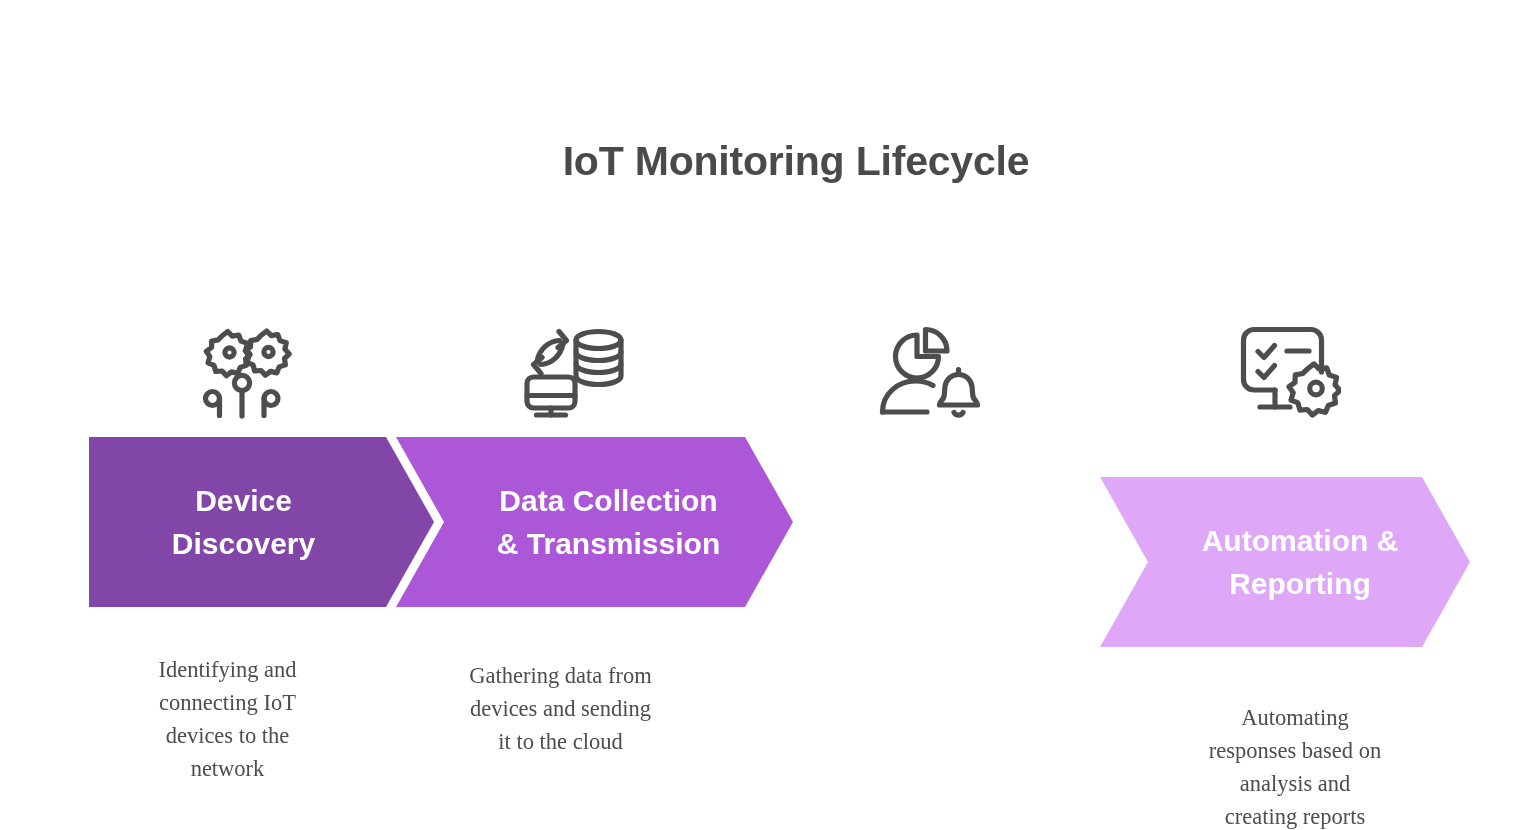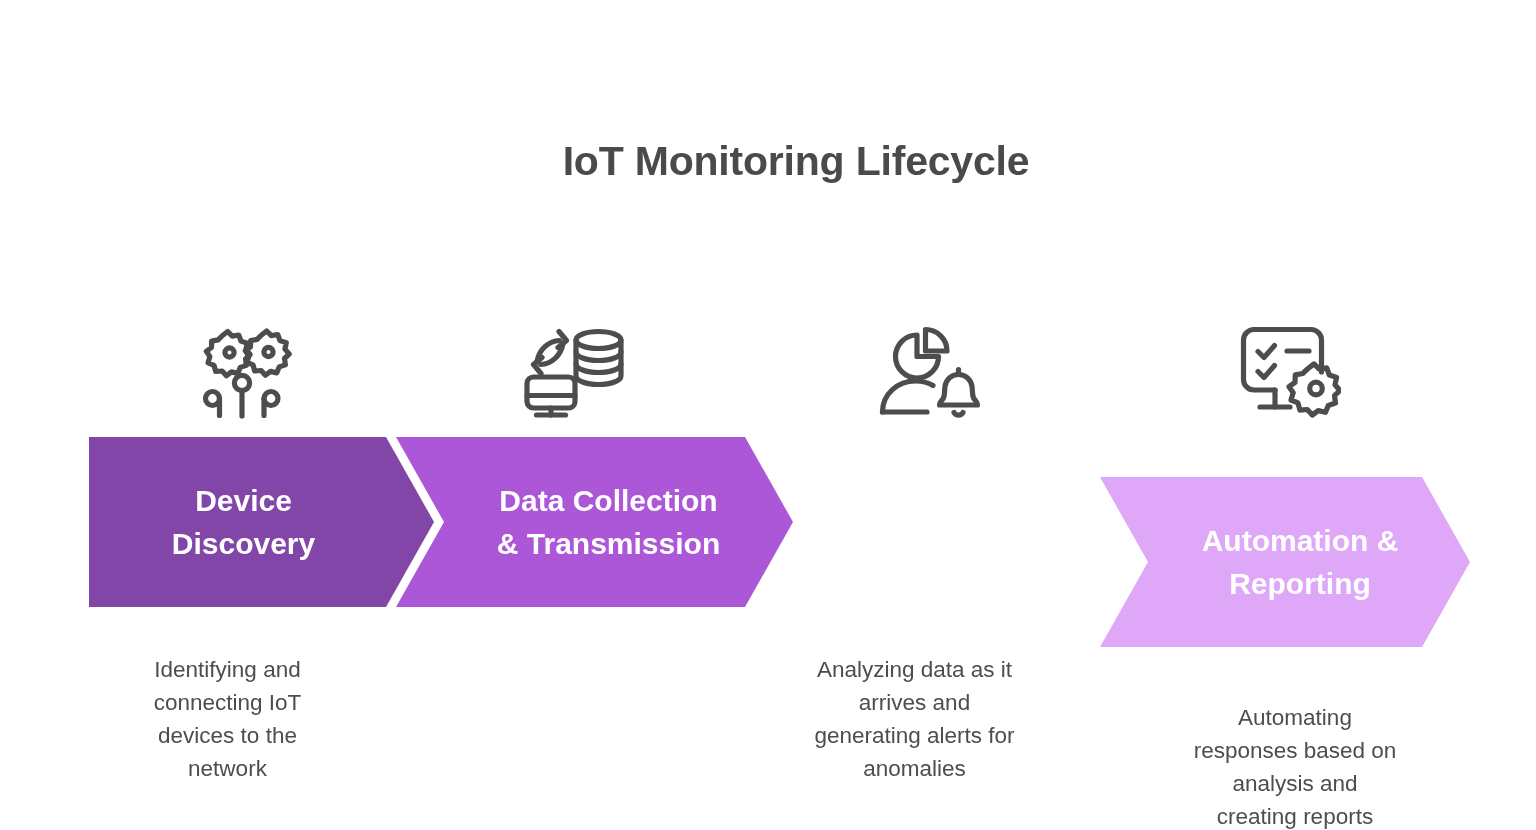--- a/index.html
+++ b/index.html
@@ -92,20 +92,21 @@
   
   .caption {
     position: absolute;
     left: 0;
     width: 100%;
     text-align: center;
     font-size: 22.5px;
     line-height: 1.47;
     color: #4d4d4d;
     white-space: pre-line;
+    font-family: Liberation Serif, serif;
   }
 </style>
 </head>
 <body>
 
 <div class="canvas">
 
   <div class="title">IoT Monitoring Lifecycle</div>
 
   <div class="stages">
@@ -165,41 +166,40 @@
       <div class="chev" style="left:0; width:397px;">
         <div class="chev-bg">
           <svg width="397" height="170" viewBox="0 0 397 170" preserveAspectRatio="none">
             <polygon points="0,0 349,0 397,85 349,170 0,170 48,85" fill="#ac56d8"></polygon>
           </svg>
         </div>
         <div class="chev-label" style="margin-right:8px; margin-left:36px;">Data Collection
 &amp; Transmission</div>
       </div>
 
+      <div class="caption" style="top:659px; left:-13px; width:355px;">Gathering data from
+devices and sending
+it to the cloud</div>
     </div>
 
     <div class="stage" style="left:750px; width:397px;">
 
       <div class="icon-wrap" style="left:0; width:355px;">
         <svg width="106" height="94" viewBox="0 0 106 94" fill="none" stroke="#4d4d4d" stroke-width="5.2" stroke-linecap="round" stroke-linejoin="round">
           <path d="M42.0 9.0 a21.5 21.5 0 1 0 21.5 21.5 h-21.5 z"></path>
           <path d="M50.5 3.5 a21.5 21.5 0 0 1 21.5 21.5 h-21.5 z"></path>
           <path d="M7.5 86.0 c0 -18.5 15.5 -31.0 33.0 -31.0 c6.5 0 12.5 1.6 17.5 4.5"></path>
           <line x1="7.5" y1="86.0" x2="52.0" y2="86.0"></line>
           <path d="M64.5 79.0 c0 -3.0 2.8 -4.6 4.0 -7.2 c1.5 -3.3 0.9 -7.0 1.4 -10.8 c1.0 -7.6 6.6 -12.5 13.6 -12.5 s12.6 4.9 13.6 12.5 c0.5 3.8 -0.1 7.5 1.4 10.8 c1.2 2.6 4.0 4.2 4.0 7.2 z"></path>
           <line x1="83.5" y1="48.5" x2="83.5" y2="43.5"></line>
           <path d="M79.0 86.5 a5.2 5.2 0 0 0 9.0 0"></path>
         </svg>
       </div>
 
 
-      <div class="caption" style="top:653px; left:-13px; width:355px;">Analyzing data as it
-arrives and
-generating alerts for
-anomalies</div>
     </div>
 
     <div class="stage" style="left:1100px; width:370px;">
 
       <div class="icon-wrap" style="left:0; width:378px;">
         <svg width="104" height="94" viewBox="0 0 104 94" fill="none" stroke="#4d4d4d" stroke-width="5.2" stroke-linecap="round" stroke-linejoin="round">
           <path d="M84.5 46.0 v-32.0 a10.5 10.5 0 0 0 -10.5 -10.5 h-57.0 a10.5 10.5 0 0 0 -10.5 10.5 v39.5 a10.5 10.5 0 0 0 10.5 10.5 h21.0"></path>
           <polyline points="21.0,25.5 27.0,31.5 37.5,19.5"></polyline>
           <line x1="50.0" y1="25.0" x2="72.0" y2="25.0"></line>
           <polyline points="21.0,45.5 27.0,51.5 37.5,39.5"></polyline>

